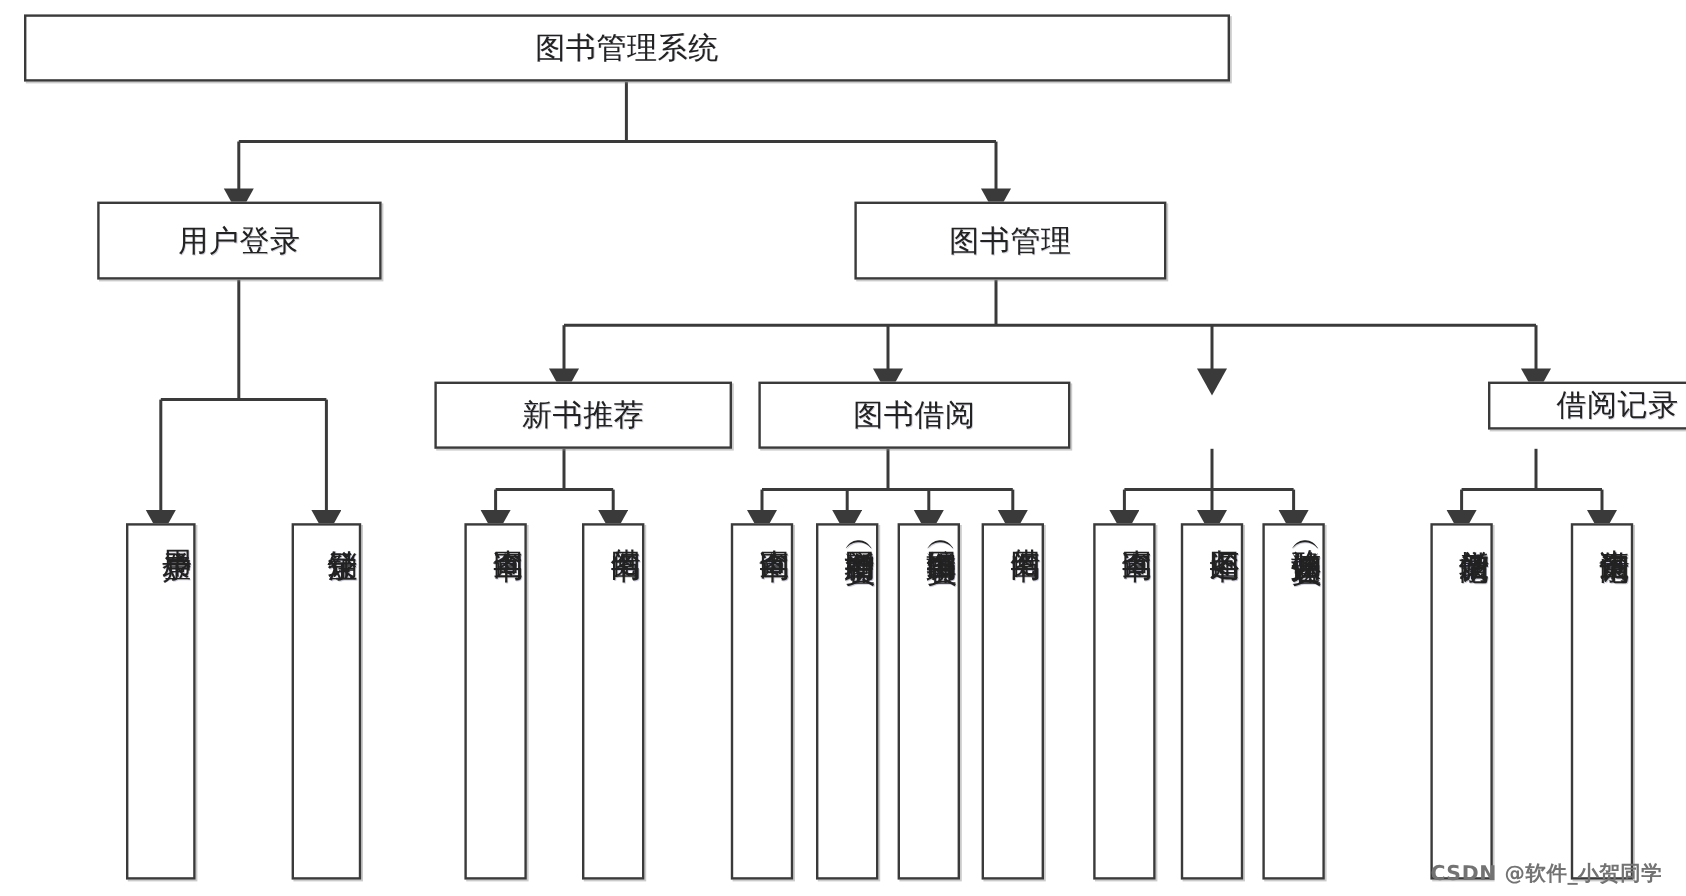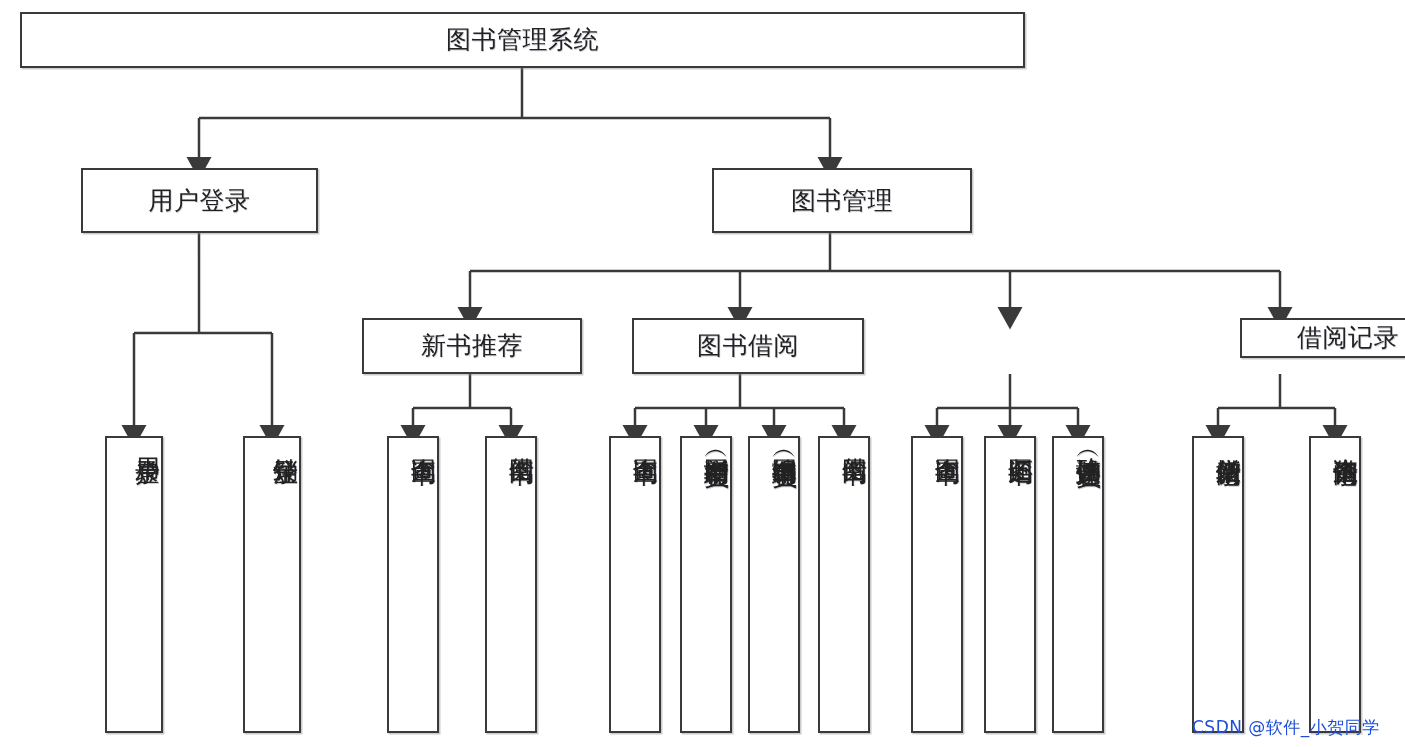--- a/index.html
+++ b/index.html
@@ -125,24 +125,24 @@
     <span class="node-label">图书管理系统</span>
   </div>
 
   <div class="node" id="node-l2-0" style="left: 81px; top: 168px; width: 237px; height: 65px;">
     <span class="node-label">用户登录</span>
   </div>
   <div class="node" id="node-l2-1" style="left: 712px; top: 168px; width: 260px; height: 65px;">
     <span class="node-label">图书管理</span>
   </div>
 
-  <div class="node" id="node-l3-0" style="left: 362px; top: 318px; width: 220px; height: 56px;">
+  <div class="node" id="node-l3-0" style="left: 362px; top: 318px; width: 248px; height: 56px;">
     <span class="node-label">新书推荐</span>
   </div>
-  <div class="node" id="node-l3-1" style="left: 632px; top: 318px; width: 232px; height: 56px;">
+  <div class="node" id="node-l3-1" style="left: 632px; top: 318px; width: 260px; height: 56px;">
     <span class="node-label">图书借阅</span>
   </div>
   <div class="node" id="node-l3-3" style="left: 1240px; top: 318px; width: 216px; height: 40px;">
     <span class="node-label">借阅记录</span>
   </div>
 
   <div class="node vertical" id="node-leaf-0" style="left: 105px; top: 436px; width: 58px; height: 297px;">
     <span class="node-label">用户登录</span>
   </div>
   <div class="node vertical" id="node-leaf-1" style="left: 243px; top: 436px; width: 58px; height: 297px;">
@@ -175,15 +175,15 @@
   <div class="node vertical" id="node-leaf-10" style="left: 1052px; top: 436px; width: 52px; height: 297px;">
     <span class="node-label">确认归还（管理员）</span>
   </div>
   <div class="node vertical" id="node-leaf-11" style="left: 1192px; top: 436px; width: 52px; height: 297px;">
     <span class="node-label">新增借阅记录</span>
   </div>
   <div class="node vertical" id="node-leaf-12" style="left: 1309px; top: 436px; width: 52px; height: 297px;">
     <span class="node-label">查询借阅记录</span>
   </div>
 
-  <div class="watermark" id="watermark" style="left: 1192px; top: 716px; color: #1d4ed8;">CSDN @软件_小贺同学</div>
+  <div class="watermark" id="watermark" style="left: 1192px; top: 716px; color: #737373; font-weight: bold;">CSDN @软件_小贺同学</div>
 
 </div>
 
 </body></html>

